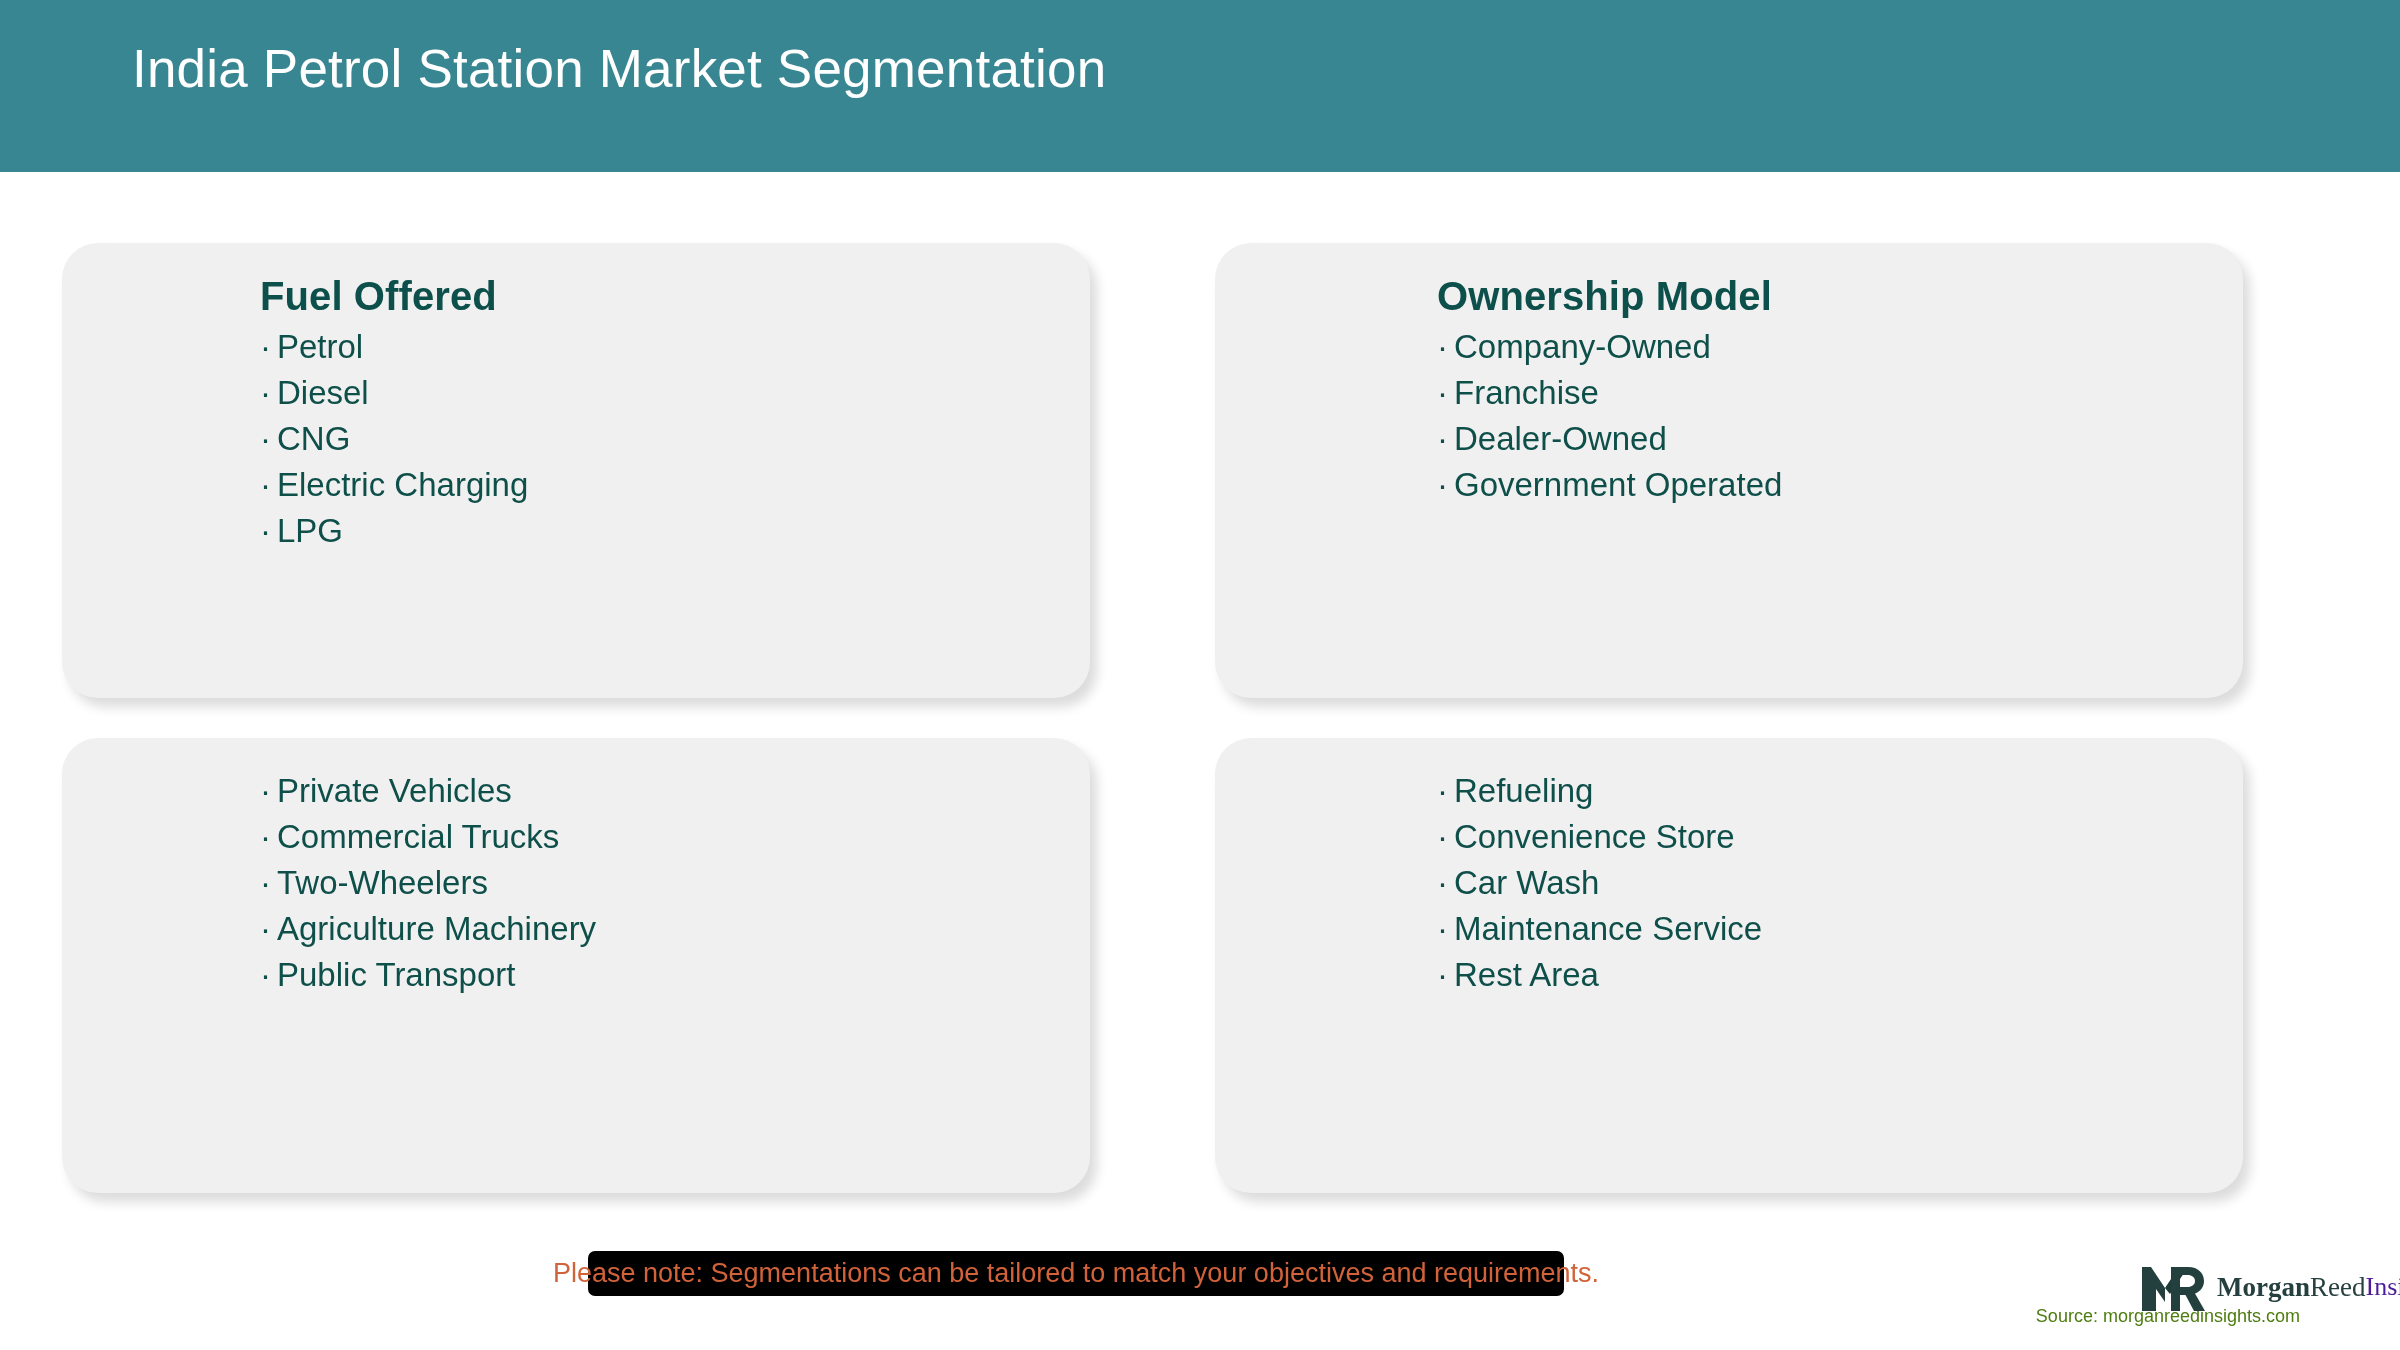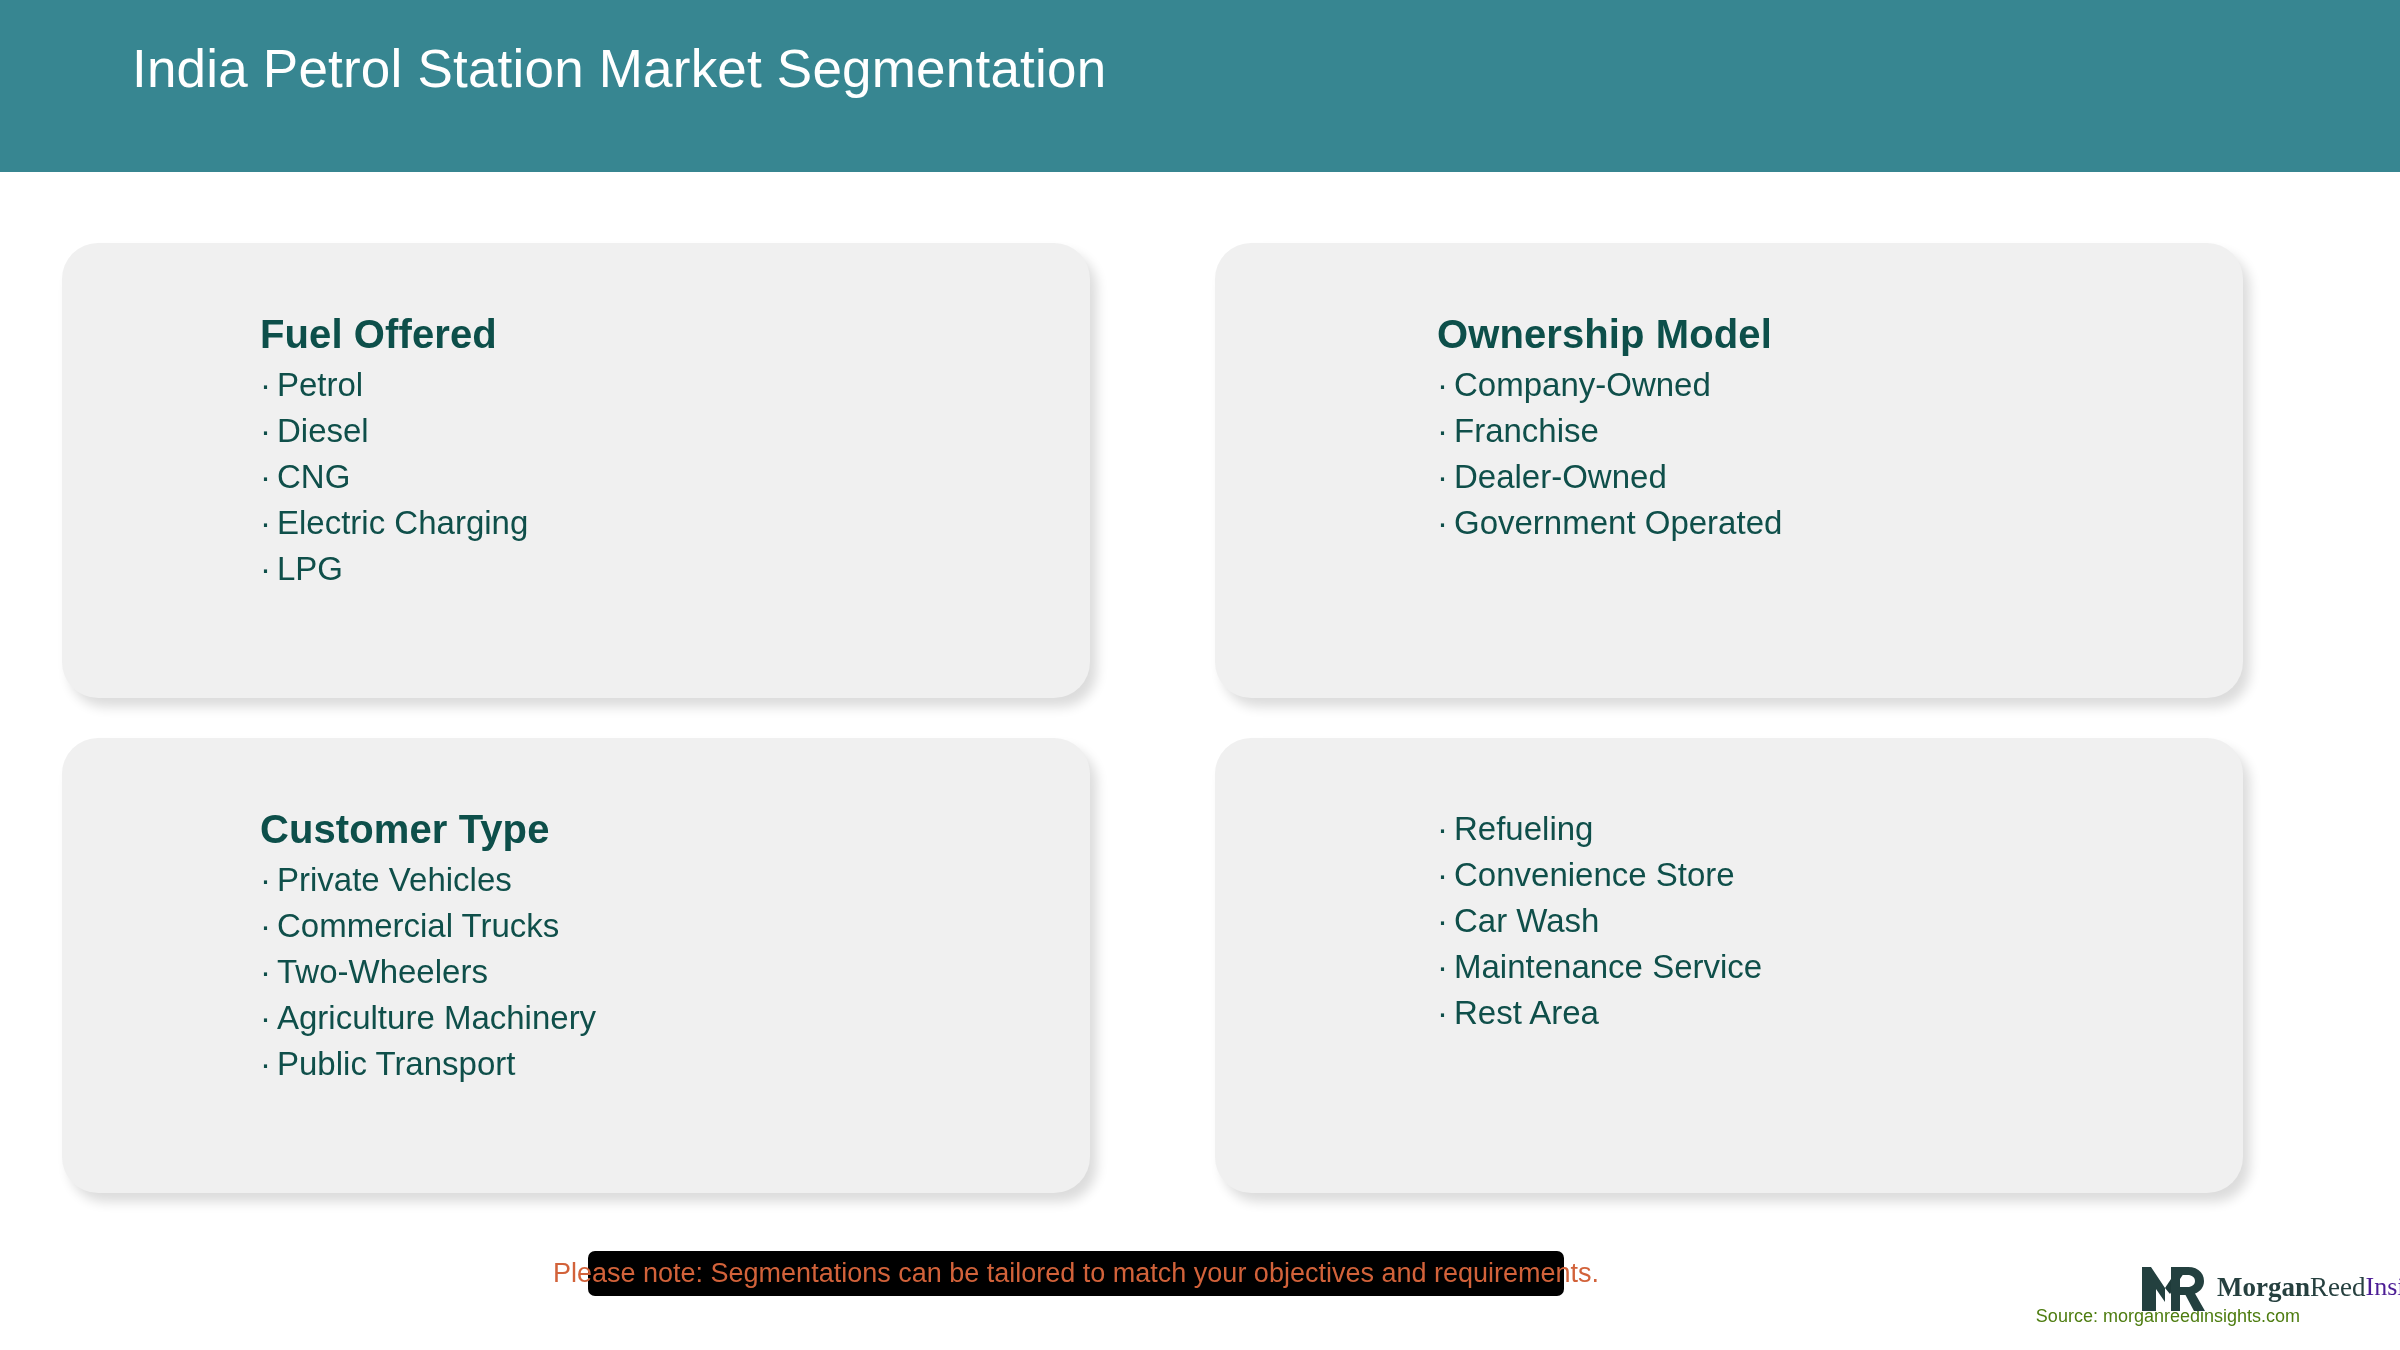--- a/index.html
+++ b/index.html
@@ -53,21 +53,21 @@
     grid-template-rows: 455px 455px;
     column-gap: 125px;
     row-gap: 40px;
   }
   .card {
     position: relative;
     background: #f0f0f0;
     border-radius: 36px;
     box-shadow: 7px 9px 12px rgba(0,0,0,0.14);
     box-sizing: border-box;
-    padding: 68px 60px 0 198px;
+    padding: 30px 60px 0 198px;
     overflow: hidden;
   }
   .card.right-col {
     padding-left: 222px;
   }
   .card-title {
     font-size: 40px;
     font-weight: bold;
     color: #0d4f4a;
     line-height: 1.18;
@@ -212,21 +212,20 @@
             <span>Dealer-Owned</span>
           </li>
         <li>
             <span class="bullet-mark">·</span>
             <span>Government Operated</span>
           </li>
       </ul>
     </div>
 
     <div class="card">
-      <div class="card-title">Customer Type</div>
       <ul class="card-list">
         <li>
             <span class="bullet-mark">·</span>
             <span>Private Vehicles</span>
           </li>
         <li>
             <span class="bullet-mark">·</span>
             <span>Commercial Trucks</span>
           </li>
         <li>

